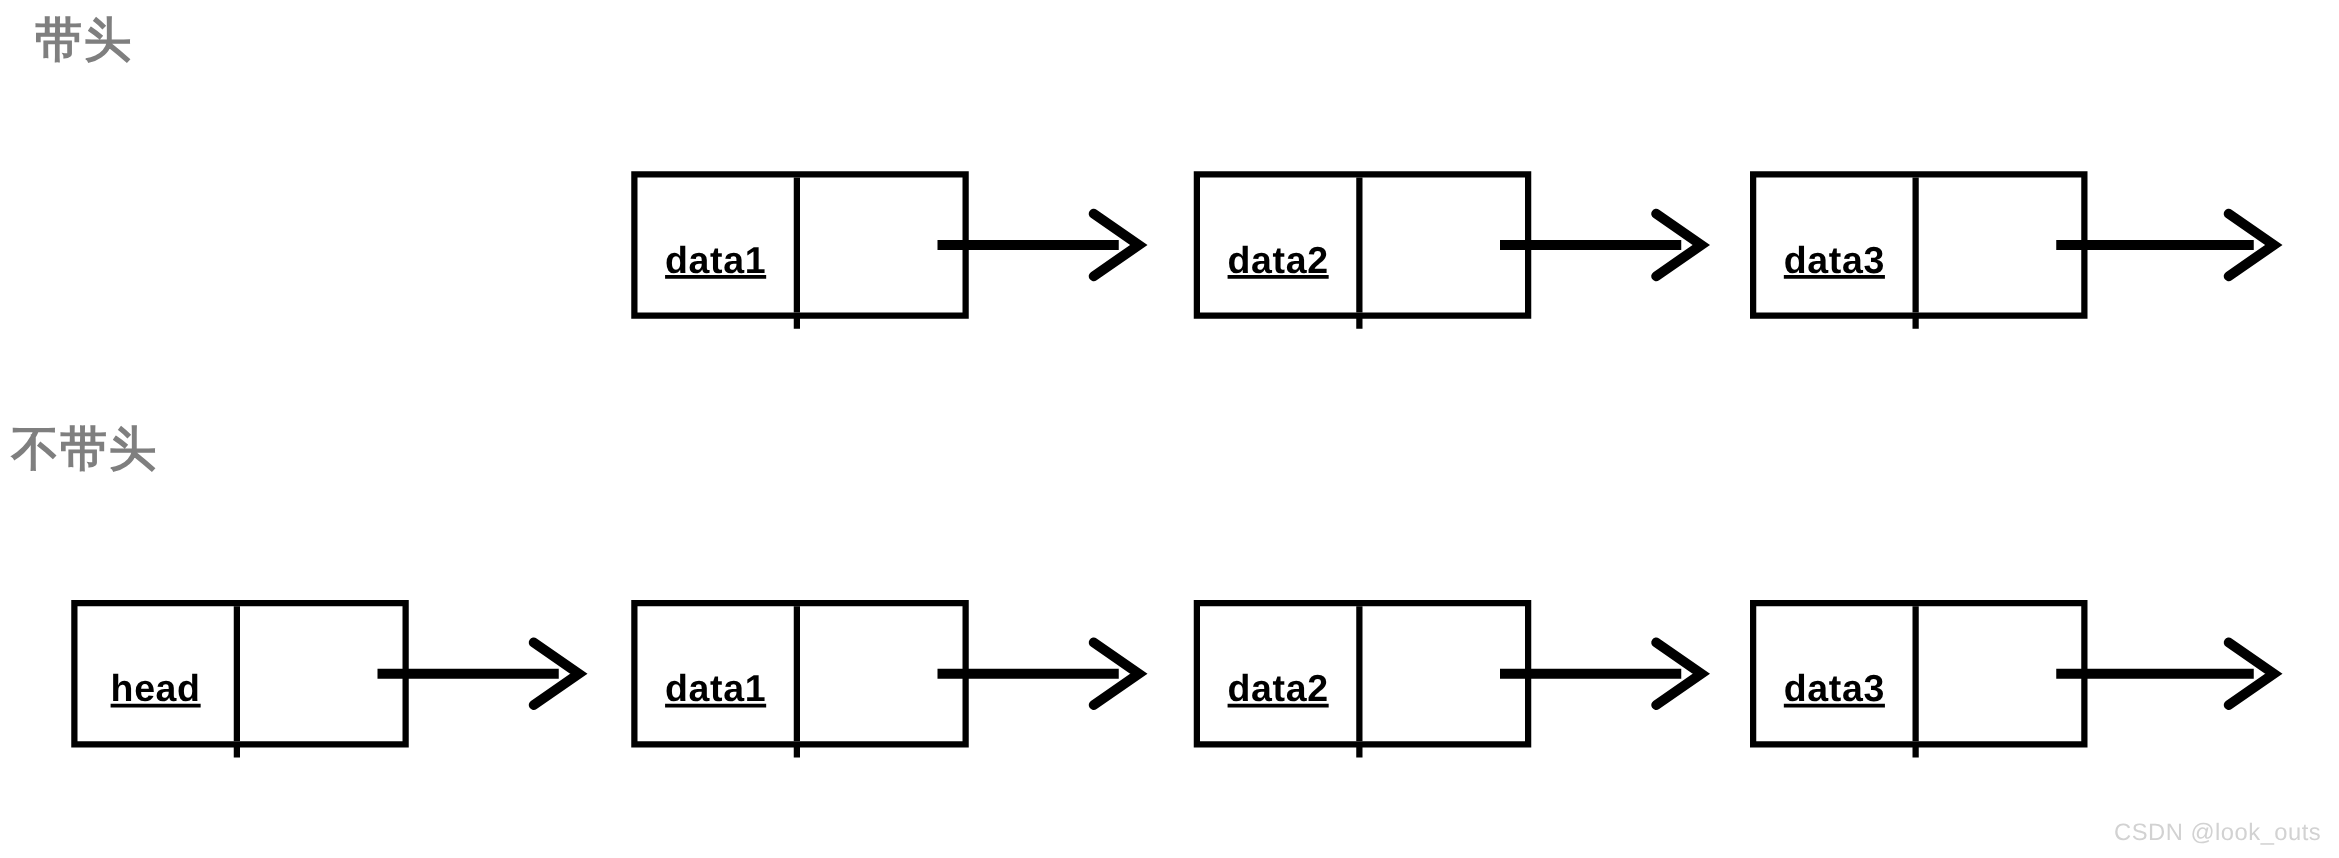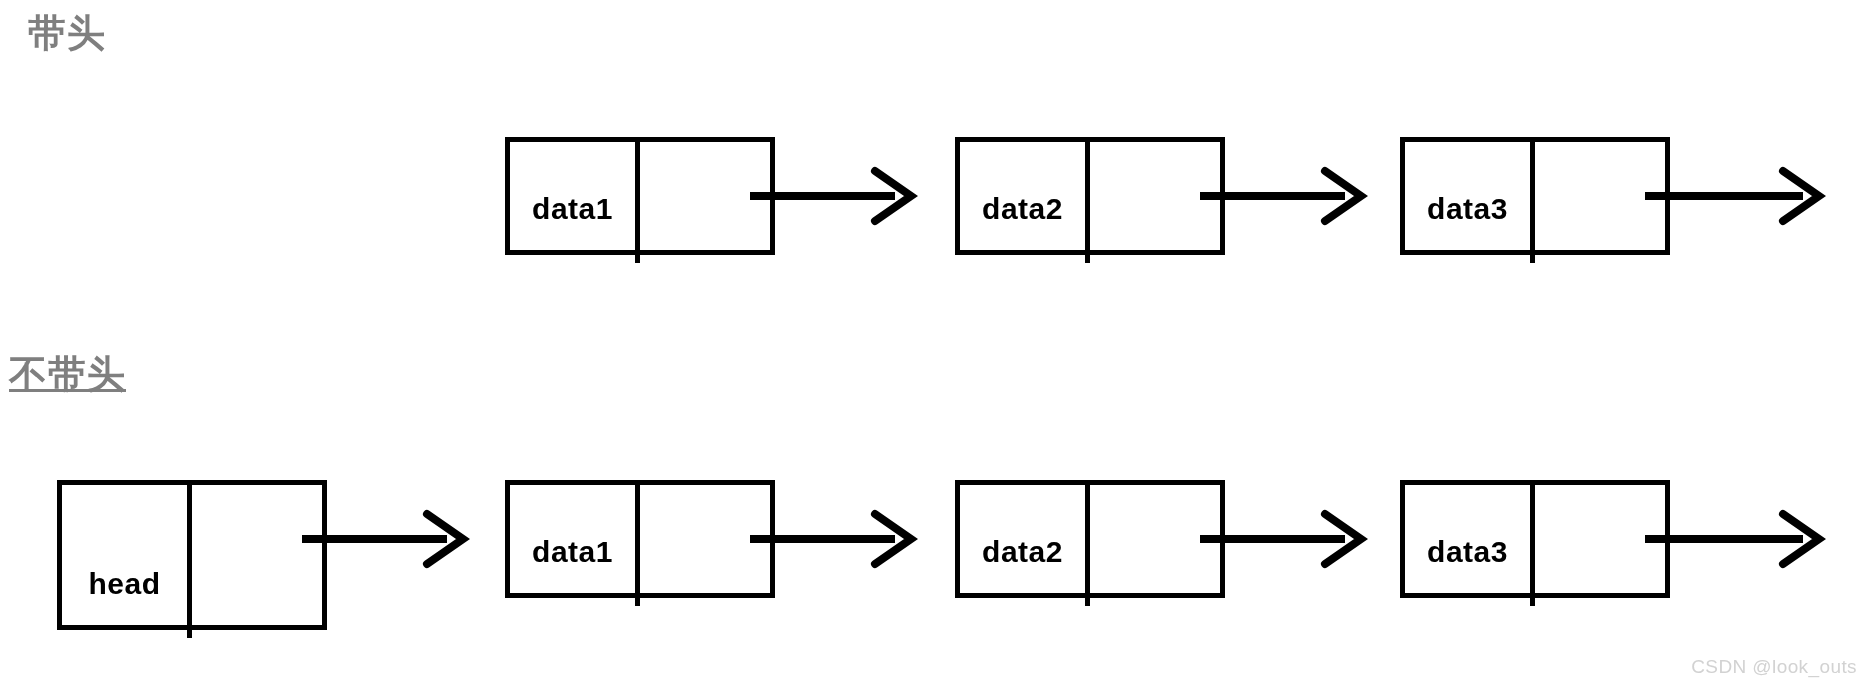--- a/index.html
+++ b/index.html
@@ -23,38 +23,39 @@
     position: absolute;
     font-family: "Liberation Sans", sans-serif;
     font-weight: bold;
     font-size: 38px;
     line-height: 1;
     color: #7f7f7f;
     letter-spacing: 1px;
     white-space: nowrap;
   }
   #heading-1 { left: 9px;  top: 14px; margin-left: 19px; }
-  #heading-2 { left: 9px;  top: 355px; text-decoration: underline; }
+  #heading-2 { left: 9px;  top: 341px; }
 
   
   .list-row {
     position: absolute;
     left: 0;
     width: 1871px;
   }
   #row-1 { top: 0; height: 340px; }
   #row-2 { top: 340px; height: 346px; }
 
   
   .node {
     position: absolute;
     box-sizing: border-box;
     border: 5px solid #000000;
     background: #ffffff;
     display: flex;
+    text-decoration: underline;
   }
   .node-cell {
     position: relative;
     box-sizing: border-box;
     flex: 1 1 50%;
   }
   .node-cell.data-cell {
     border-right: 5px solid #000000;
     display: flex;
     align-items: flex-end;
@@ -172,21 +173,21 @@
         </svg>
       </div>
     </div>
 
   </div>
 
   <div class="section-heading" id="heading-2">不带头</div>
 
   <div class="list-row" id="row-2">
 
-    <div class="node" style="left:57px; top:140px; width:270px; height:150px;">
+    <div class="node" style="left:57px; top:140px; width:270px; height:118px;">
       <div class="node-cell data-cell">
         <span class="node-label">head</span>
         <span class="divider-tail"></span>
       </div>
       <div class="node-cell pointer-cell"></div>
     </div>
     <div class="arrow" style="left:302px; top:195px; width:167px;">
       <div class="arrow-line" style="width:145px;"></div>
       <div class="arrow-head">
         <svg width="46" height="62" viewBox="0 0 46 62">

